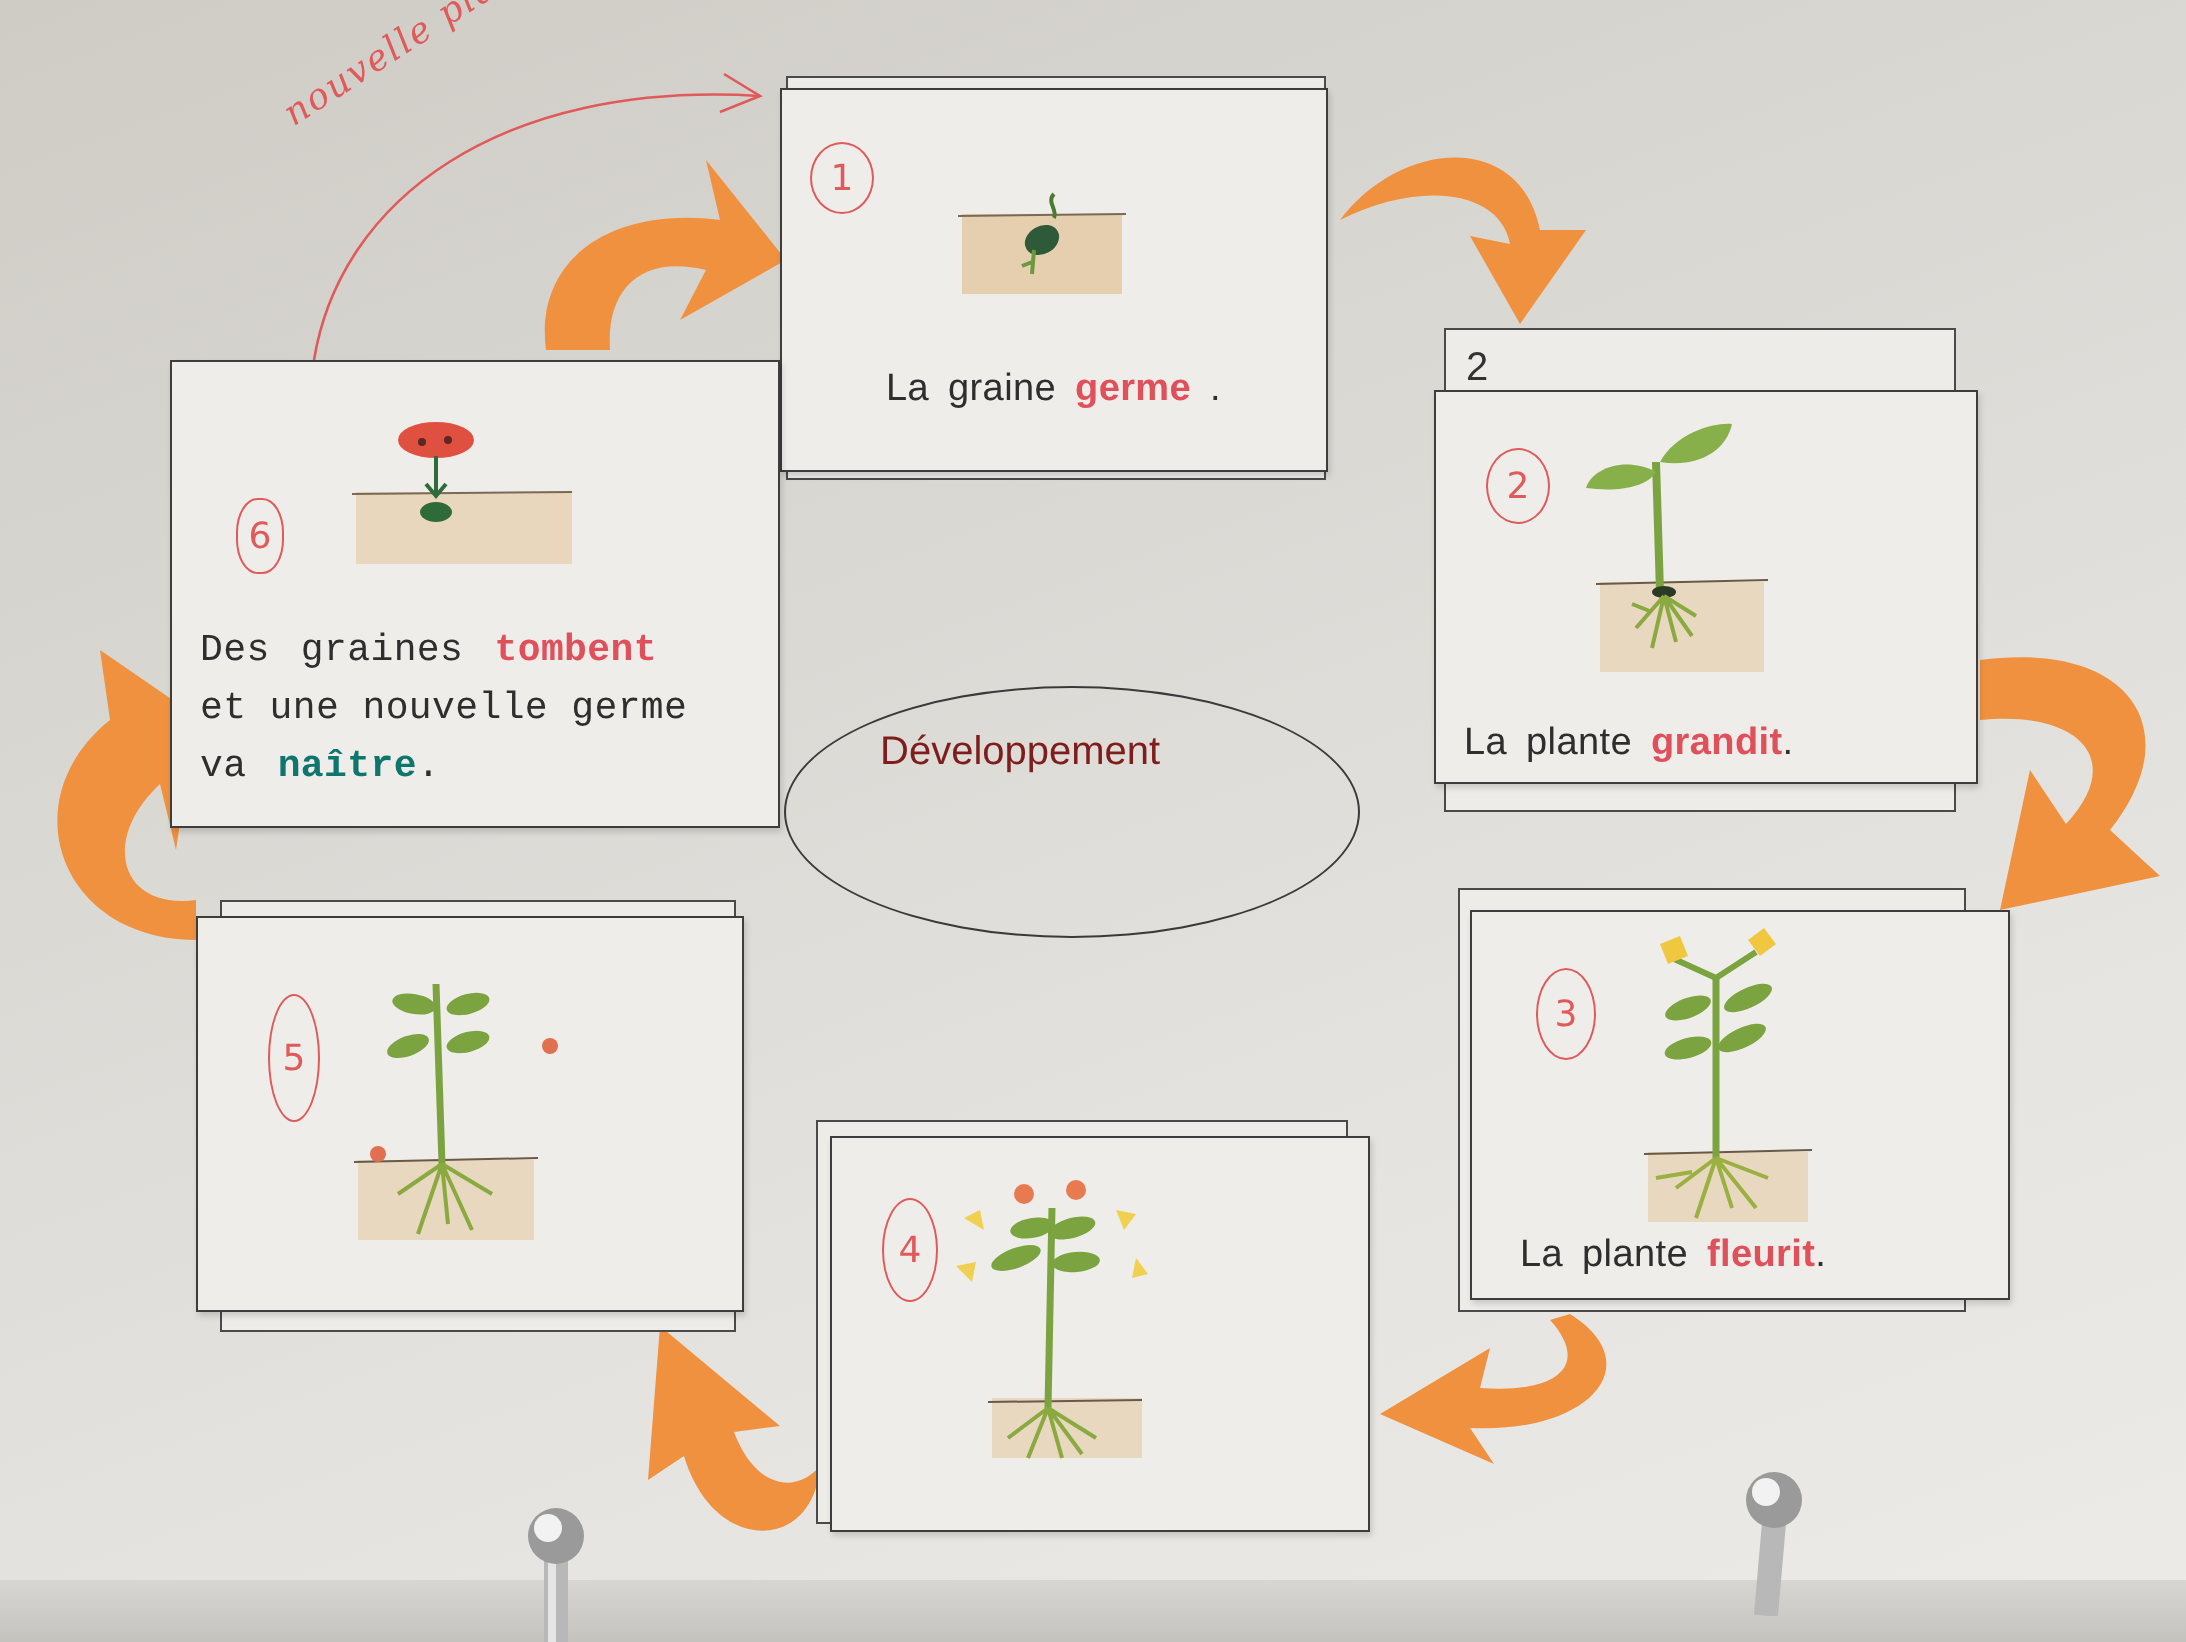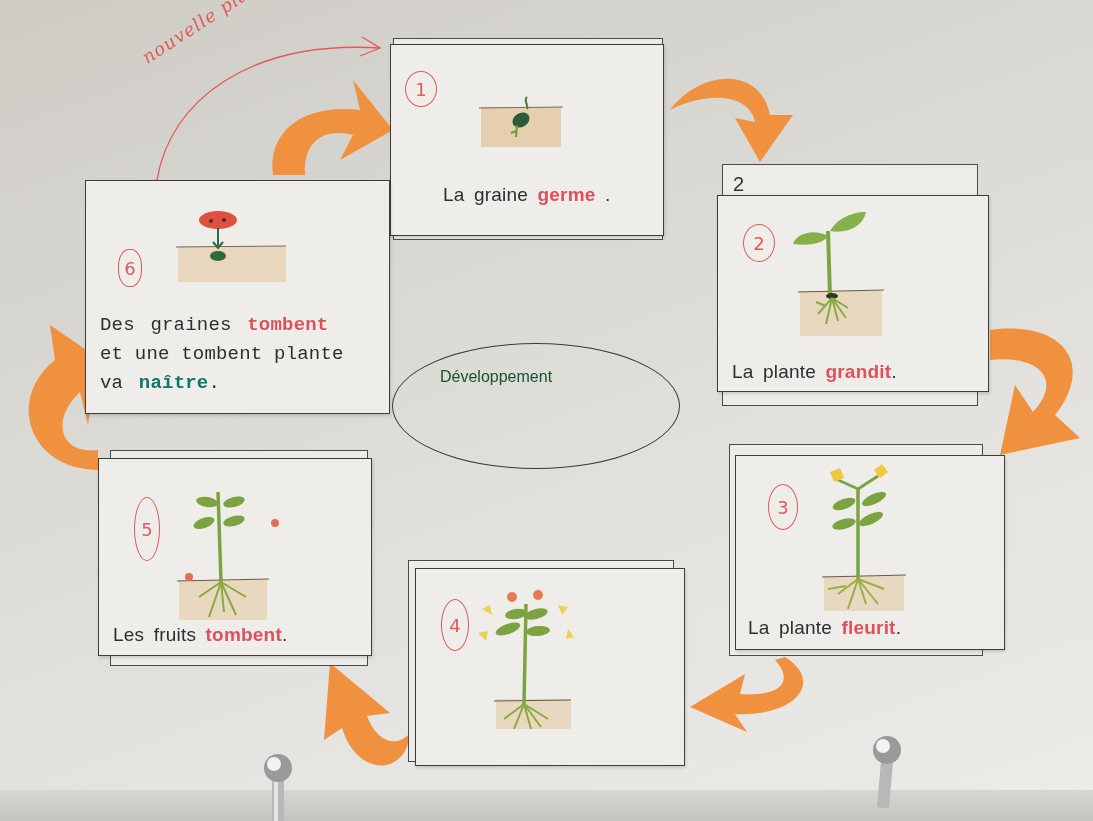--- a/index.html
+++ b/index.html
@@ -26,21 +26,21 @@
     position:absolute; border:1.5px solid #e05a5a; border-radius:50%;
     color:#e05a5a; font-family:"DejaVu Sans", sans-serif; font-size:18px;
     display:flex; align-items:center; justify-content:center;
   }
   .illus { position:absolute; }
   .ellipse {
     position:absolute; left:392px; top:343px; width:286px; height:124px;
     border:1.5px solid #3a3a3a; border-radius:50%;
   }
   .ellipse-text {
-    position:absolute; left:440px; top:362px; font-size:16px; color:#14532d; line-height:29px;
+    position:absolute; left:440px; top:362px; font-size:20px; color:#7f1d1d; line-height:29px;
   }
   .arrow { position:absolute; }
   .pin { position:absolute; }
   .handwrite { position:absolute; }
 </style>
 </head>
 <body>
 
 <div class="board">
 
@@ -114,21 +114,21 @@
       <line x1="42" y1="115" x2="42" y2="25" stroke="#7ba440" stroke-width="3.5"></line>
       <path d="M42 25 L 20 15 M42 25 L 62 12" stroke="#7ba440" stroke-width="3"></path>
       <path d="M14 8 L 24 4 L 28 14 L 18 18 Z" fill="#f0c840"></path>
       <path d="M58 6 L 66 0 L 72 8 L 64 14 Z" fill="#f0c840"></path>
       <ellipse cx="28" cy="40" rx="12" ry="5" fill="#7ba440" transform="rotate(-20 28 40)"></ellipse>
       <ellipse cx="58" cy="35" rx="13" ry="5" fill="#7ba440" transform="rotate(-25 58 35)"></ellipse>
       <ellipse cx="28" cy="60" rx="12" ry="5" fill="#7ba440" transform="rotate(-15 28 60)"></ellipse>
       <ellipse cx="55" cy="55" rx="13" ry="5" fill="#7ba440" transform="rotate(-25 55 55)"></ellipse>
       <path d="M42 115 L 22 130 M42 115 L 32 145 M42 115 L 50 140 M42 115 L 68 125 M42 115 L 62 140 M30 122 L 12 125" stroke="#9ab040" stroke-width="2" fill="none"></path>
     </svg>
-    <div class="caption" style="left:12px;top:158px;">
+    <div class="caption" style="left:24px;top:158px;">
       <span>La plante</span>
       <span class="verb">fleurit</span><span>.</span>
     </div>
   </div>
 
   <div class="card-back" style="left:408px;top:560px;width:264px;height:200px;"></div>
   <div class="card" style="left:415px;top:568px;width:268px;height:196px;">
     <div class="num-circle" style="left:25px;top:30px;width:26px;height:50px;">4</div>
     <svg class="illus" style="left:60px;top:20px;" width="110" height="145" viewBox="0 0 110 145">
       <rect x="20" y="110" width="75" height="30" fill="#e6d2b5" opacity="0.8"></rect>
@@ -158,44 +158,40 @@
       <ellipse cx="33" cy="15" rx="11" ry="5" fill="#7ba440" transform="rotate(10 33 15)"></ellipse>
       <ellipse cx="60" cy="15" rx="11" ry="5" fill="#7ba440" transform="rotate(-15 60 15)"></ellipse>
       <ellipse cx="30" cy="36" rx="11" ry="5" fill="#7ba440" transform="rotate(-20 30 36)"></ellipse>
       <ellipse cx="60" cy="34" rx="11" ry="5" fill="#7ba440" transform="rotate(-15 60 34)"></ellipse>
       <circle cx="15" cy="90" r="4" fill="#e07050"></circle>
       <path d="M47 95 L 25 110 M47 95 L 35 130 M47 95 L 50 125 M47 95 L 72 110 M47 95 L 62 128" stroke="#8aaa40" stroke-width="2" fill="none"></path>
     </svg>
     <svg class="illus" style="left:170px;top:58px;" width="12" height="12">
         <circle cx="6" cy="6" r="4" fill="#e07050"></circle>
       </svg>
-    <div class="caption" style="left:14px;top:162px;">
-      <span>Les fruits</span>
-      <span class="verb">tombent</span><span>.</span>
-    </div>
   </div>
 
   <div class="card" style="left:85px;top:180px;width:303px;height:232px;">
     <div class="num-circle" style="left:32px;top:68px;width:22px;height:36px;border-radius:45%;">6</div>
     <svg class="illus" style="left:90px;top:25px;" width="112" height="80" viewBox="0 0 112 80">
       <rect x="2" y="40" width="108" height="36" fill="#e6d2b5" opacity="0.85"></rect>
       <line x1="0" y1="41" x2="110" y2="40" stroke="#7a6a55" stroke-width="1"></line>
       <ellipse cx="42" cy="14" rx="19" ry="9" fill="#e05040"></ellipse>
       <circle cx="35" cy="15" r="2" fill="#5a2820"></circle>
       <circle cx="48" cy="14" r="2" fill="#5a2820"></circle>
       <line x1="42" y1="22" x2="42" y2="42" stroke="#2e6a3a" stroke-width="2"></line>
       <path d="M37 36 L 42 42 L 47 36" stroke="#2e6a3a" stroke-width="2" fill="none"></path>
       <ellipse cx="42" cy="50" rx="8" ry="5" fill="#2e6a3a"></ellipse>
     </svg>
     <div class="caption" style="left:14px;top:130px;line-height:29px;font-family:Liberation Mono, monospace;">
       <div>
         <span>Des graines</span>
         <span class="verb">tombent</span>
       </div>
-      <div style="word-spacing:0;">et une tombent plante</div>
+      <div style="word-spacing:0;">et une nouvelle germe</div>
       <div>
         <span>va</span>
         <span class="green">naître</span><span>.</span>
       </div>
     </div>
   </div>
 
   <div class="ellipse"></div>
   <div class="ellipse-text">
     <div>Développement</div>

